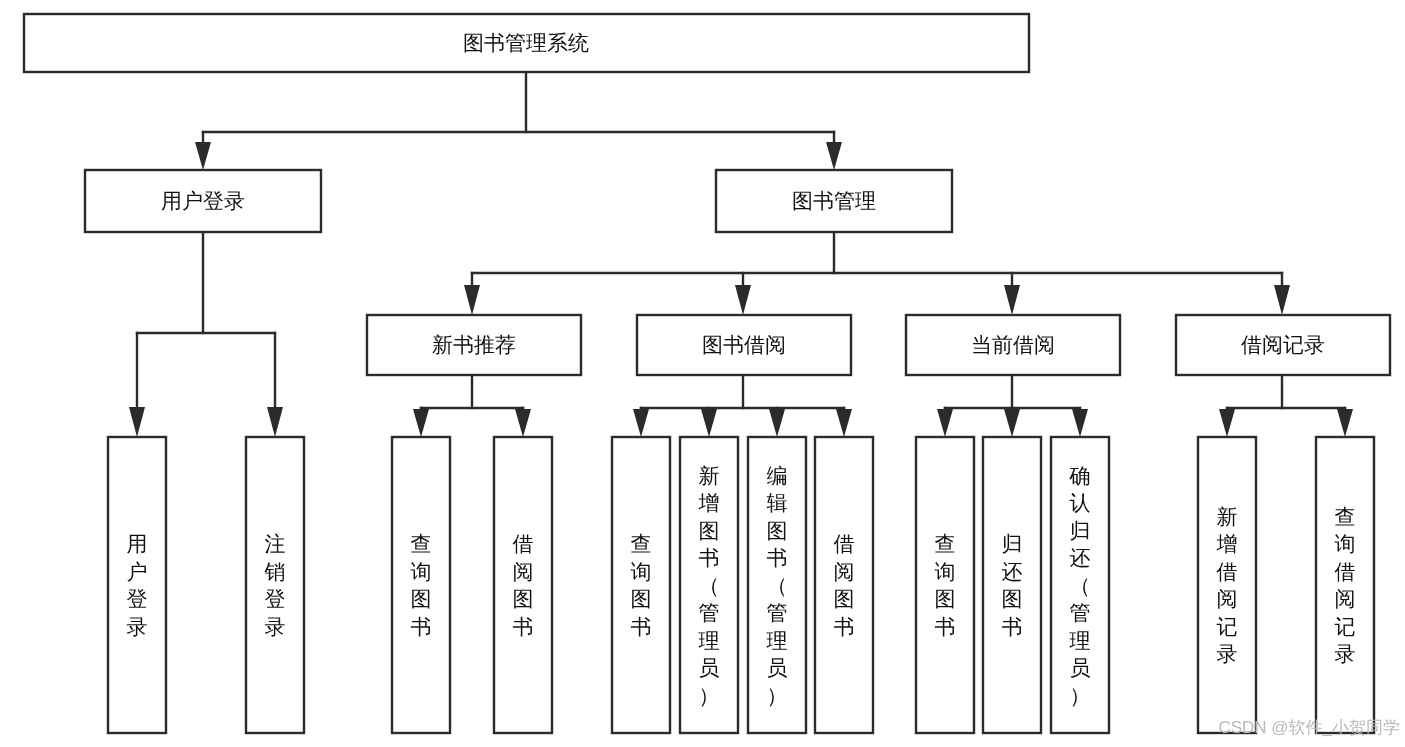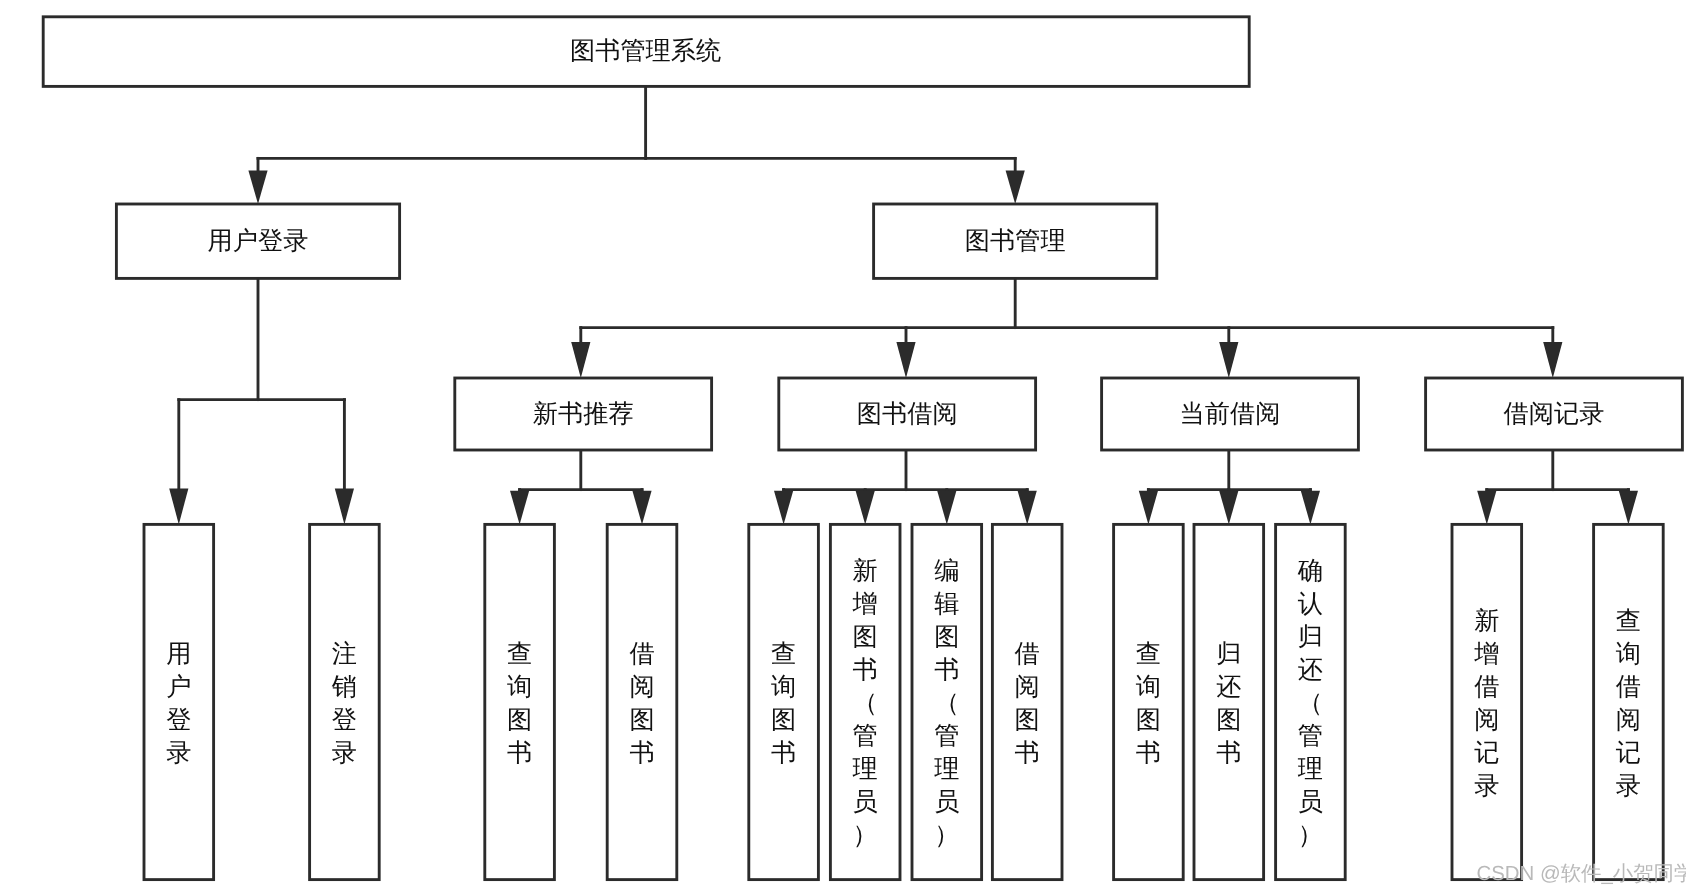--- a/index.html
+++ b/index.html
@@ -9,21 +9,21 @@
   }
   body {
     width: 1405px;
     height: 747px;
     font-family: "Liberation Sans", "DejaVu Sans", sans-serif;
     overflow: hidden;
     position: relative;
   }
   #diagram-root {
     position: absolute;
-    left: 16px;
+    left: 4px;
     top: 0;
     width: 1357px;
     height: 747px;
   }
   svg.flow {
     display: block;
     width: 1405px;
     height: 747px;
   }
   .node-rect {

